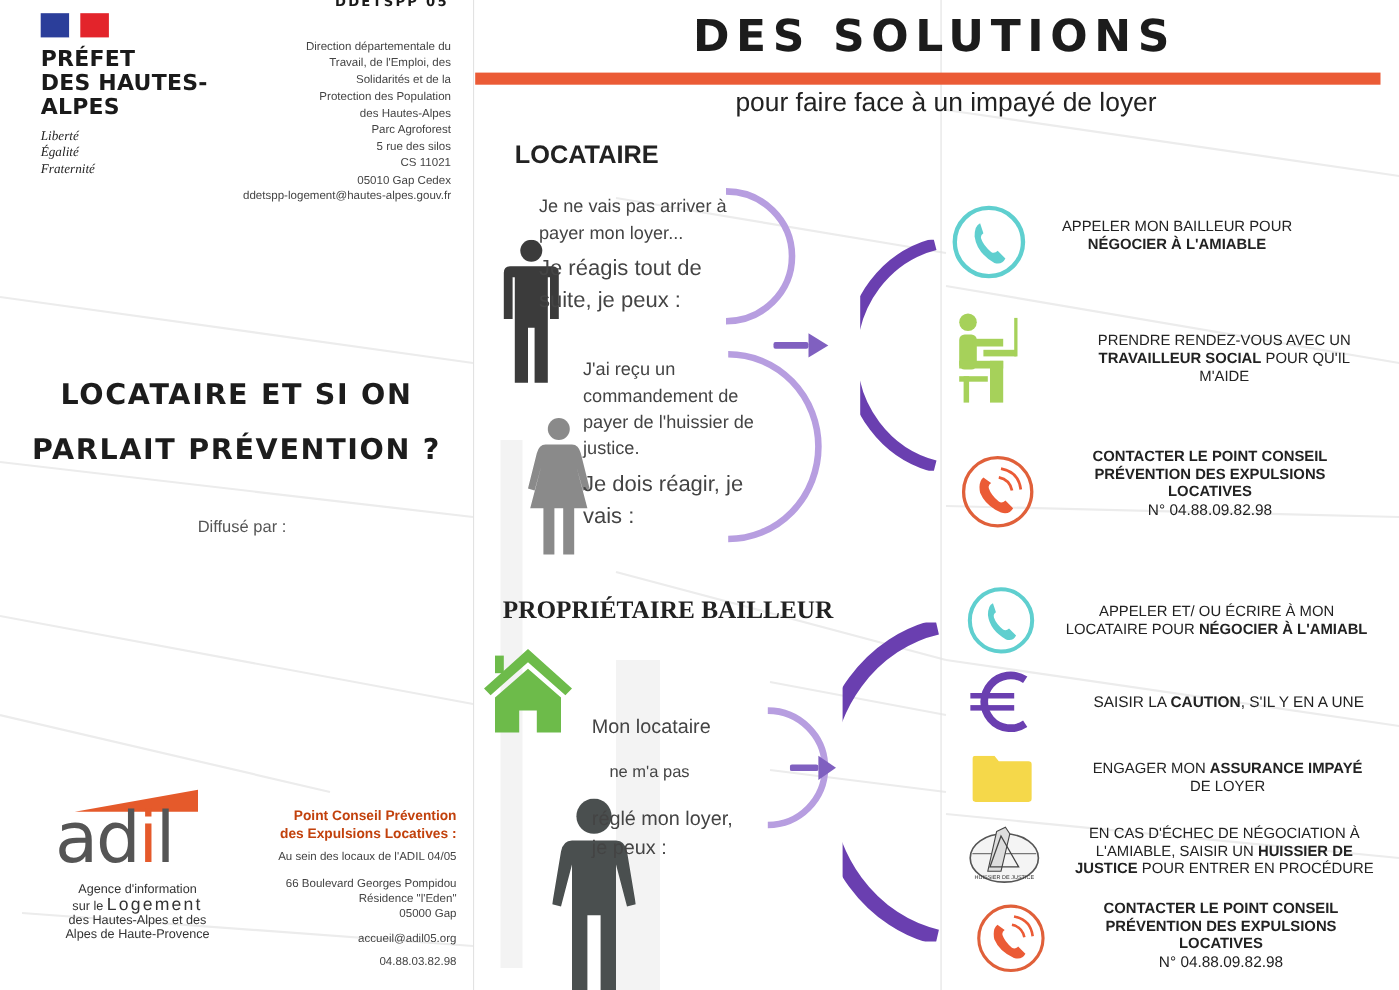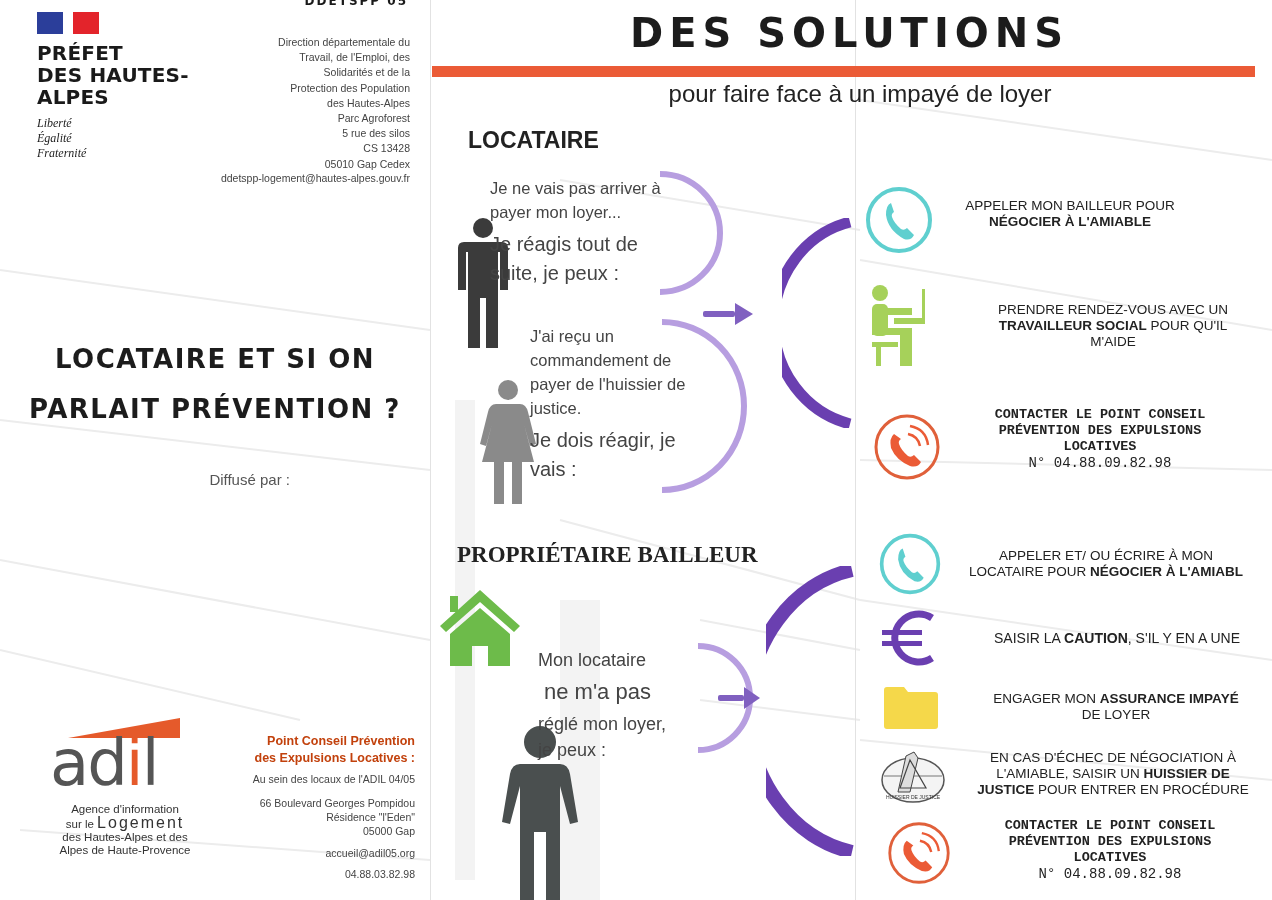--- a/index.html
+++ b/index.html
@@ -17,21 +17,21 @@
   .flag .white { width: 10px; height: 22px; background: #fff; }
   .flag .red { width: 26px; height: 22px; background: #e3242b; }
   .prefet { position: absolute; left: 37px; top: 42px; font-family: "DejaVu Sans", sans-serif; font-weight: bold; font-size: 20px; line-height: 22px; color: #1a1a1a; letter-spacing: 0.2px; }
   .devise { position: absolute; left: 37px; top: 116px; font-family: "Liberation Serif", serif; font-style: italic; font-size: 12px; line-height: 15px; color: #222; }
 
   .ddets-head { position: absolute; right: 22px; top: -6px; width: 200px; text-align: right; font-family: "DejaVu Sans", sans-serif; font-weight: bold; font-size: 12px; letter-spacing: 2px; color: #1a1a1a; }
   .ddets-addr { position: absolute; left: 200px; width: 210px; top: 35px; text-align: right; font-size: 10.5px; line-height: 15.2px; color: #444; }
   .ddets-mail { position: absolute; left: 190px; width: 220px; top: 172px; text-align: right; font-size: 10.5px; color: #444; }
 
   .main-title { position: absolute; left: 0; width: 430px; top: 334px; text-align: center; font-family: "DejaVu Sans", sans-serif; font-weight: bold; font-size: 26px; line-height: 50px; color: #1c1c1c; letter-spacing: 1.5px; }
-  .diffuse { position: absolute; left: 150px; width: 140px; top: 471px; text-align: right; font-size: 15px; color: #555; }
+  .diffuse { position: absolute; left: 150px; width: 140px; top: 471px; text-align: center; font-size: 15px; color: #555; }
 
   .adil-roof { position: absolute; left: 68px; top: 718px; width: 0; height: 0; border-left: 112px solid transparent; border-bottom: 20px solid #e55a2b; }
   .adil-word { position: absolute; left: 50px; top: 728px; font-family: "DejaVu Sans", sans-serif; font-size: 64px; line-height: 70px; color: #555; letter-spacing: -2px; }
   .adil-word .i { color: #e55a2b; }
   .adil-desc { position: absolute; left: 50px; top: 803px; width: 150px; text-align: center; font-size: 11.5px; line-height: 13px; color: #333; }
   .adil-desc .big { font-size: 16px; letter-spacing: 2px; }
 
   .pcpe-title { position: absolute; left: 230px; width: 185px; top: 733px; text-align: right; font-weight: bold; font-size: 12.5px; line-height: 17px; color: #c2410c; }
   .pcpe-line { position: absolute; left: 200px; width: 215px; text-align: right; font-size: 10.5px; line-height: 14px; color: #444; }
 
@@ -45,21 +45,21 @@
   .bubble { position: absolute; color: #444; }
   .bubble .small { font-size: 16.5px; line-height: 24px; }
   .bubble .large { font-size: 20px; line-height: 29px; margin-top: 4px; }
 
   .arc { position: absolute; }
   .person { position: absolute; }
 
   .sol-icon { position: absolute; }
   .sol-text { position: absolute; text-align: center; font-size: 13.5px; line-height: 16px; color: #222; text-transform: uppercase; }
   .sol-text b { font-weight: bold; }
-  .sol-text.bold { font-weight: bold; font-family: Liberation Mono, monospace; }
+  .sol-text.bold { font-weight: bold; }
   .sol-text .num { font-weight: normal; font-size: 14px; }
 </style>
 </head>
 <body>
 
 <svg class="bg-lines" width="1272" height="900" viewBox="0 0 1272 900">
   <g stroke="#ececec" stroke-width="2" fill="none">
     <line x1="0" y1="270" x2="430" y2="330"></line>
     <line x1="0" y1="420" x2="430" y2="470"></line>
     <line x1="0" y1="560" x2="430" y2="640"></line>
@@ -102,21 +102,21 @@
 
   <div class="ddets-head">DDETSPP 05</div>
   <div class="ddets-addr">
     <div>Direction départementale du</div>
     <div>Travail, de l'Emploi, des</div>
     <div>Solidarités et de la</div>
     <div>Protection des Population</div>
     <div>des Hautes-Alpes</div>
     <div>Parc Agroforest</div>
     <div>5 rue des silos</div>
-    <div>CS 13428</div>
+    <div>CS 11021</div>
     <div>05010 Gap Cedex</div>
   </div>
   <div class="ddets-mail">ddetspp-logement@hautes-alpes.gouv.fr</div>
 
   <div class="main-title">
     <div>LOCATAIRE ET SI ON</div>
     <div>PARLAIT PRÉVENTION ?</div>
   </div>
   <div class="diffuse">Diffusé par :</div>
 
@@ -236,21 +236,21 @@
     <path d="M40 20 L70 46 V78 H48 V58 H32 V78 H10 V46 Z" fill="#6dbb4a"></path>
   </svg>
 
   <svg class="person" style="left:72px; top:726px;" width="76" height="174" viewBox="0 0 76 174">
     <circle cx="38" cy="16" r="16" fill="#4a4f4f"></circle>
     <path d="M18 38 H58 Q66 38 68 48 L76 96 L68 98 L58 60 V174 H44 V106 H32 V174 H18 V60 L8 98 L0 96 L8 48 Q10 38 18 38 Z" fill="#4a4f4f"></path>
   </svg>
 
   <div class="bubble" style="left:108px; top:647px; width:150px;">
     <div class="large" style="font-size:18px; line-height:26px; margin:0">Mon locataire</div>
-    <div class="large" style="font-size:22px; line-height:26px; margin:6px">ne m'a pas</div>
+    <div class="large" style="font-size:15px; line-height:26px; margin:16px">ne m'a pas</div>
     <div class="large" style="font-size:18px; line-height:26px; margin:0">réglé mon loyer,</div>
     <div class="large" style="font-size:18px; line-height:26px; margin:0">je peux :</div>
   </div>
   <svg class="arc" style="left:264px; top:642px;" width="60" height="112" viewBox="0 0 60 112">
     <path d="M4 4 A52 52 0 0 1 4 108" fill="none" stroke="#b79ee0" stroke-width="6"></path>
   </svg>
   <svg style="position:absolute; left:288px; top:685px;" width="44" height="26" viewBox="0 0 44 26">
     <rect x="0" y="10" width="26" height="6" rx="2" fill="#8060c0"></rect>
     <path d="M26 2 L42 13 L26 24 Z" fill="#8060c0"></path>
   </svg>

